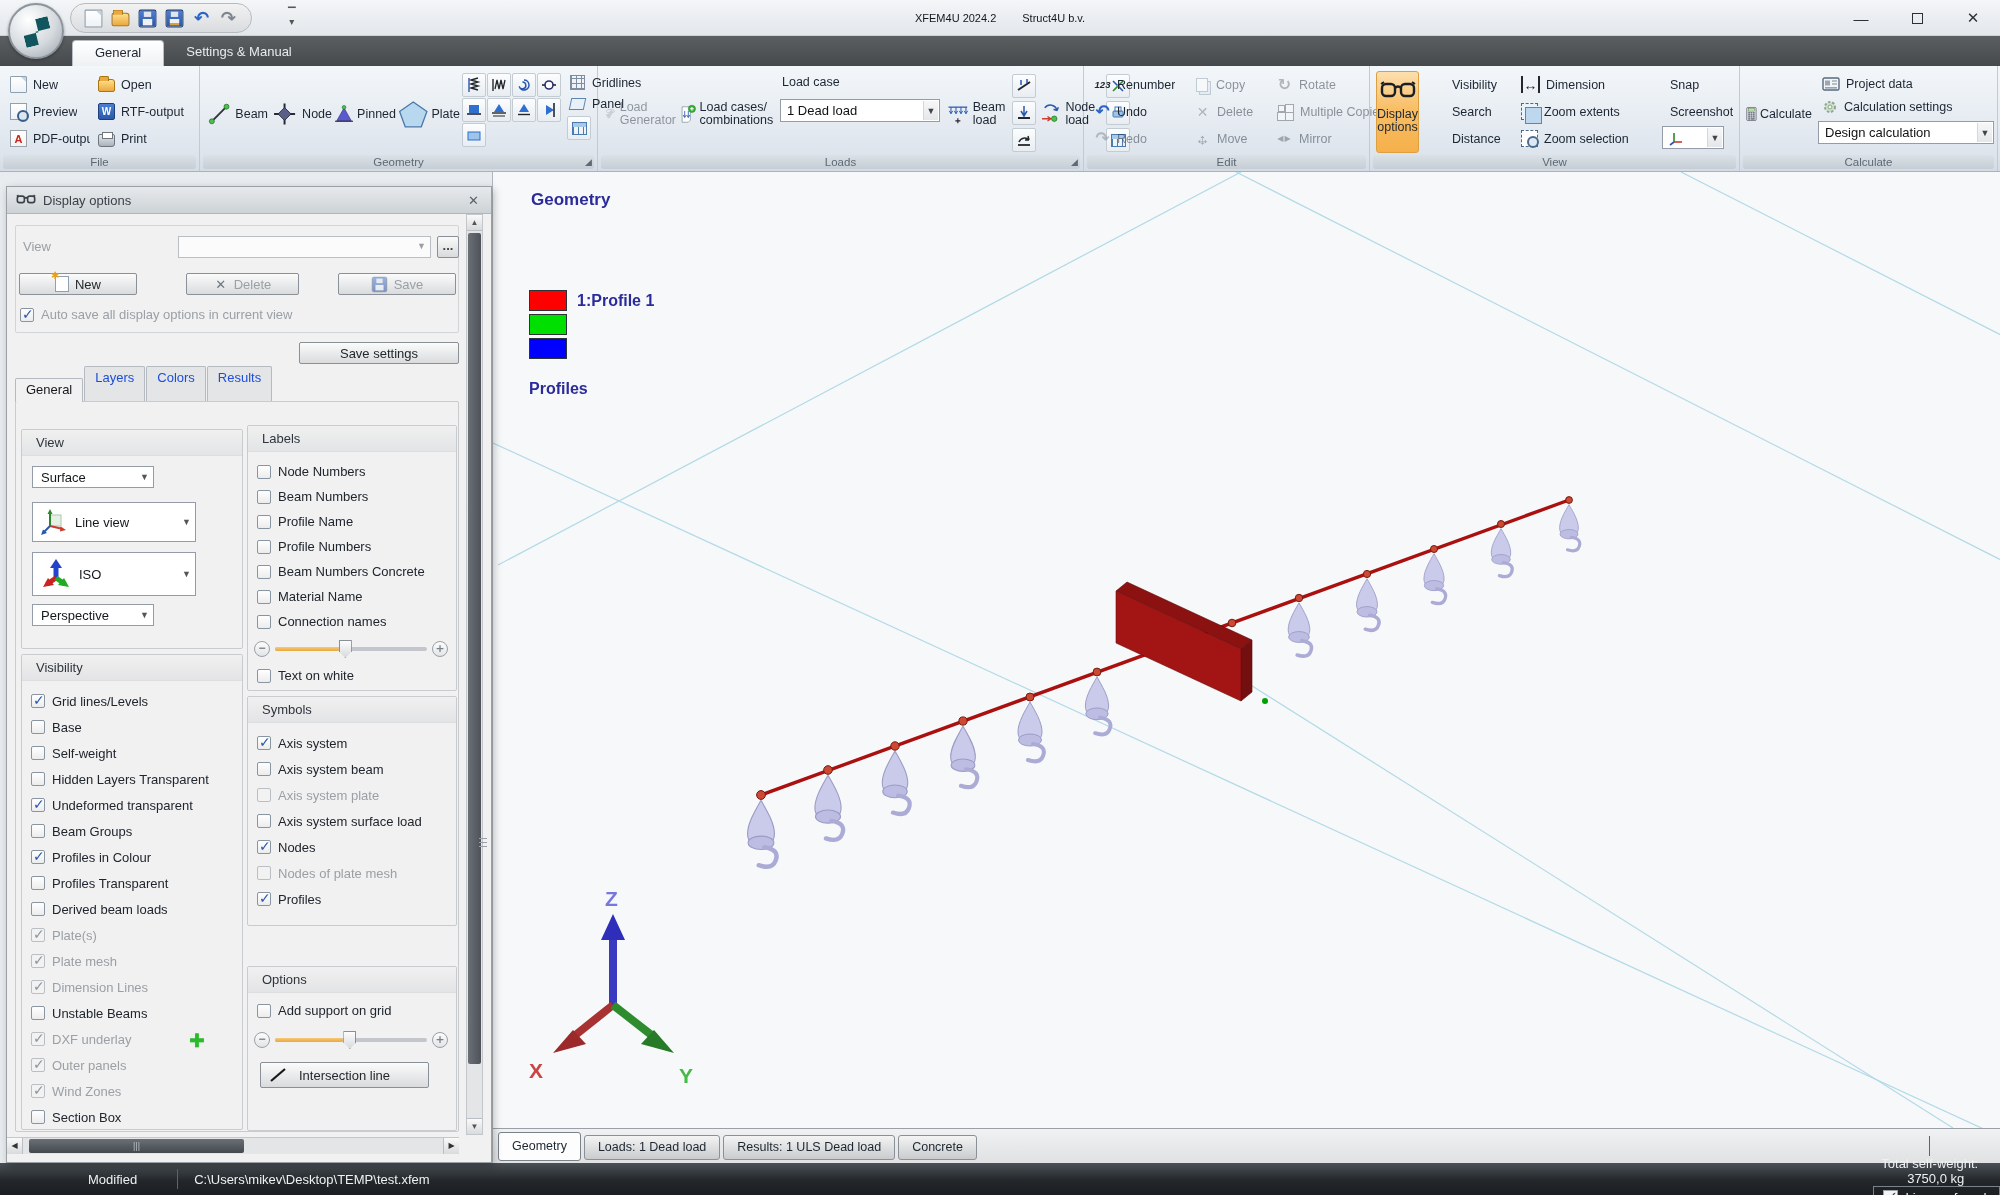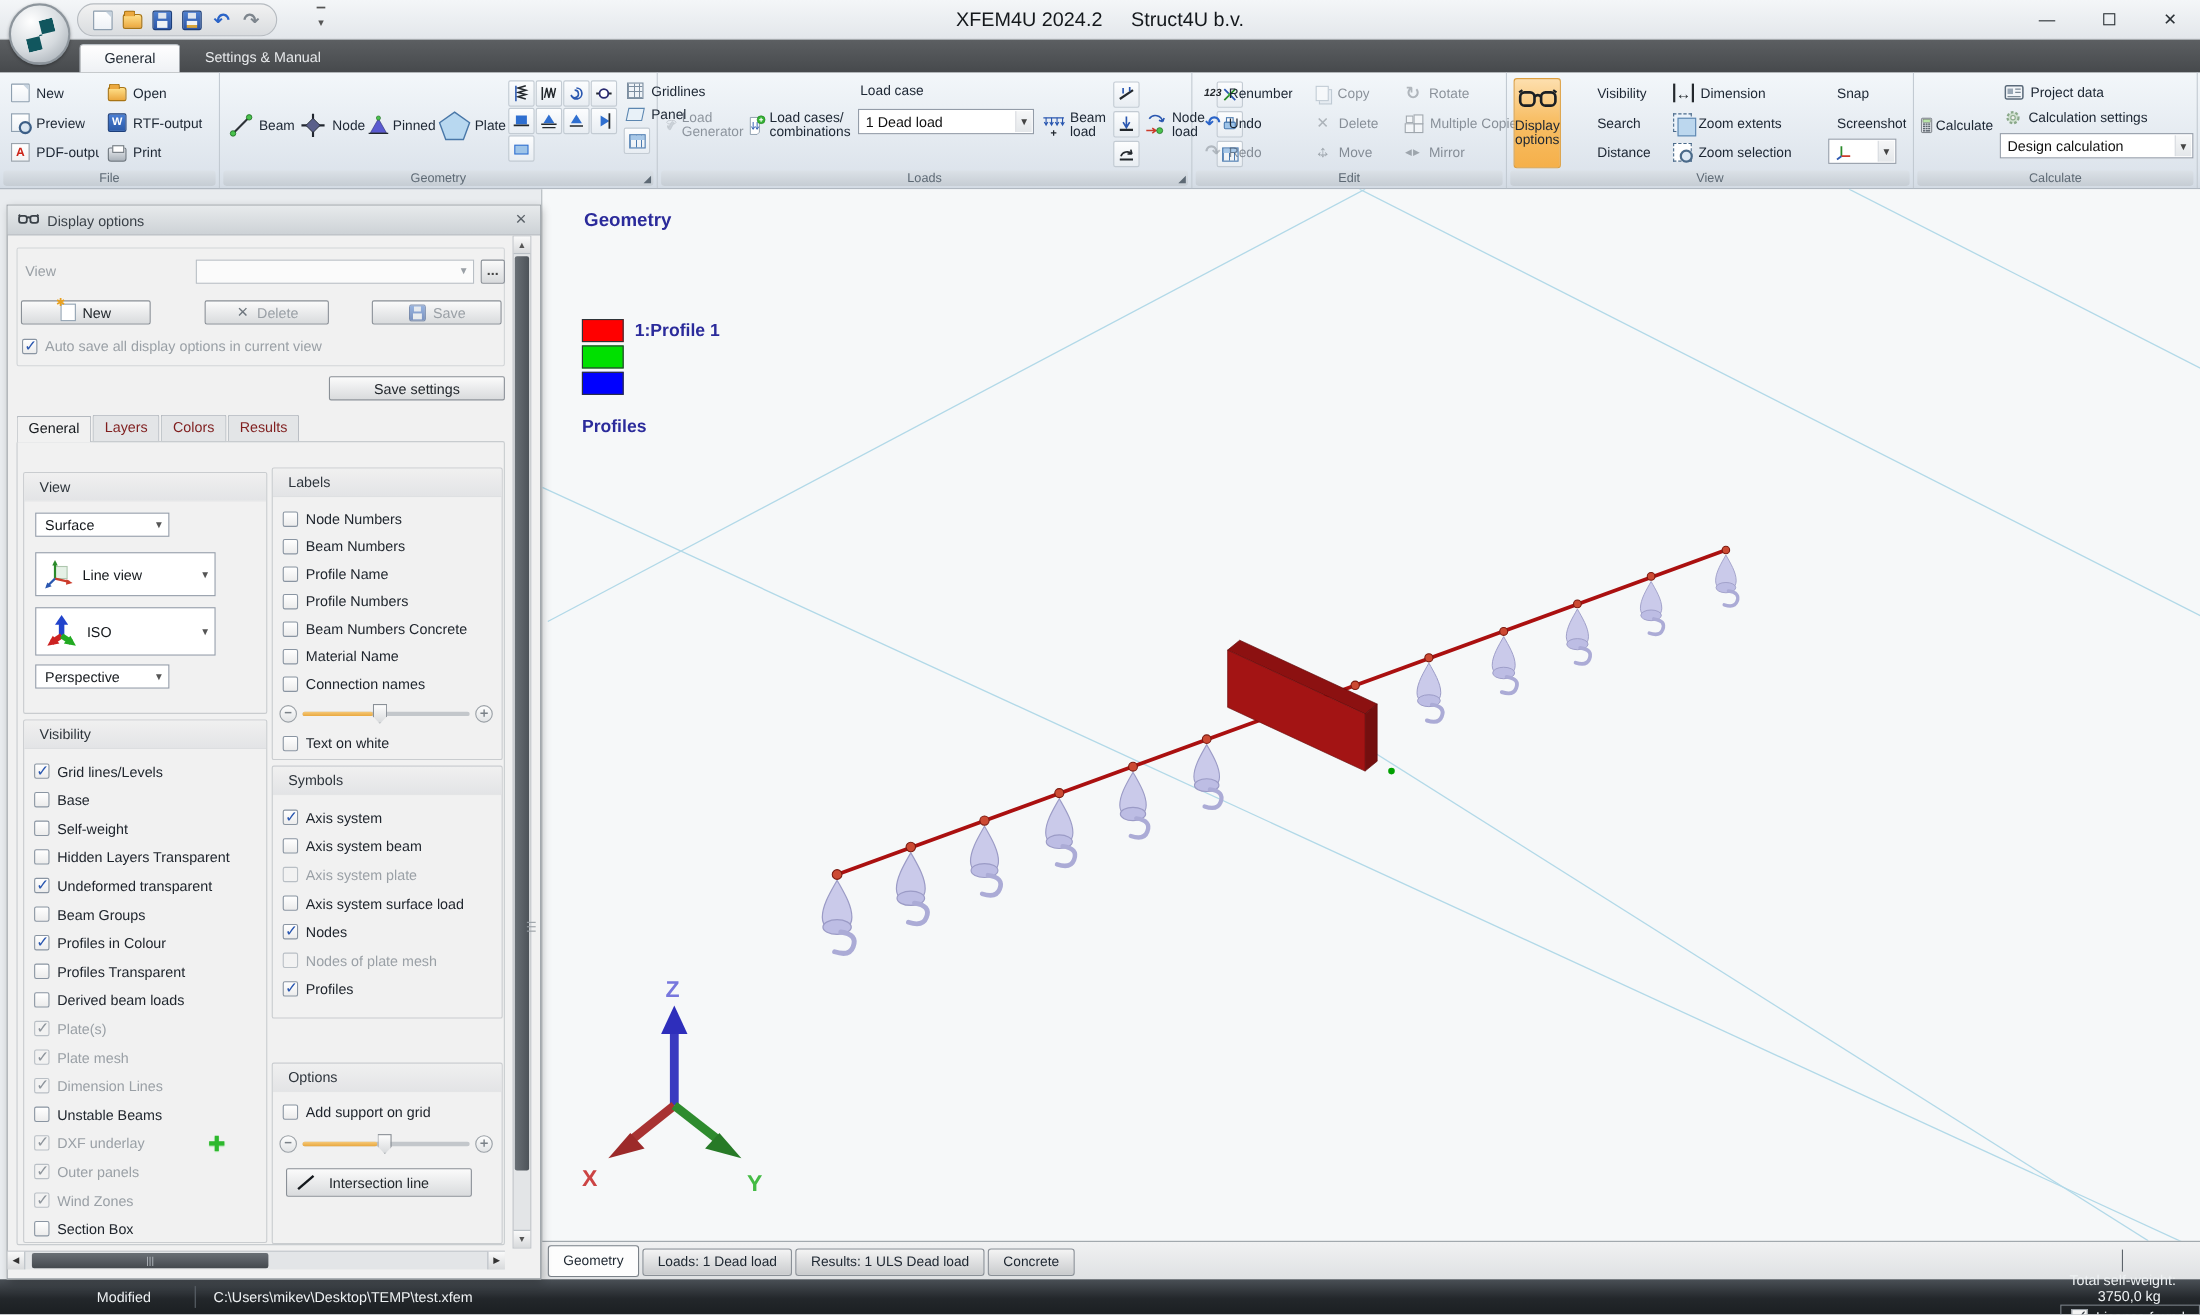--- a/index.html
+++ b/index.html
@@ -14,21 +14,21 @@
   .logo{position:absolute;left:8px;top:3px;width:56px;height:56px;border-radius:50%;z-index:30;
         background:radial-gradient(circle at 35% 28%,#ffffff,#d5dade 55%,#9aa2aa);
         border:2px solid #8d959c;box-shadow:0 1px 3px rgba(0,0,0,.35);}
   .logo::after{content:"";position:absolute;left:13px;top:14px;width:28px;height:26px;background:#11565e;
         clip-path:polygon(0 100%,0 52%,55% 52%,55% 0,100% 0,100% 48%,45% 48%,45% 100%);transform:rotate(-14deg);}
   .qat{position:absolute;left:70px;top:3px;height:30px;display:flex;align-items:center;gap:10px;
        padding:0 14px;background:linear-gradient(#f2f2f2,#d9dcdf);border:1px solid #b6bbc0;border-radius:15px;}
   .qat .micon{transform:scale(1.05);}
   .qat-more{position:absolute;left:288px;top:8px;font-size:10px;color:#555;line-height:9px;text-align:center;}
   .tb-title{position:absolute;left:0;right:0;top:0;height:36px;display:flex;align-items:center;justify-content:center;
-            gap:26px;font-size:18px;color:#14181c;}
+            gap:26px;font-size:11px;color:#14181c;}
   .winbtns{position:absolute;right:14px;top:0;height:36px;display:flex;align-items:center;gap:30px;color:#2b3136;}
   .wb{width:26px;text-align:center;font-size:15px;cursor:default;}
   .wb-max{display:inline-block;width:11px;height:11px;border:1.6px solid #2b3136;}
 
   
   .tabstrip{position:absolute;left:0;top:36px;width:100%;height:30px;
             background:linear-gradient(#5c5f62,#46494c);display:flex;align-items:flex-end;padding-left:72px;}
   .rtab{height:26px;padding:4px 22px 0;font-size:13px;color:#e8eaec;border-radius:4px 4px 0 0;cursor:default;}
   .rtab.active{background:linear-gradient(#ffffff,#eef1f4);color:#1d2630;border:1px solid #b8bec4;border-bottom:none;}
 
@@ -153,21 +153,21 @@
       border-radius:2px;position:relative;}
   .cbrow.checked .cb::before{content:"✓";position:absolute;left:1px;top:-3px;font-size:14px;font-weight:bold;color:#2a57b0;}
   .cbrow.disabled .cb{border-color:#b9bfc5;background:#f2f2f2;}
   .cbrow.disabled.checked .cb::before{color:#8e959c;}
   .cblabel{font-size:13px;color:#20262e;white-space:nowrap;}
   .cbrow.disabled .cblabel{color:#9aa0a6;}
   .cbrow.dim .cblabel{color:#9aa0a6;}
 
   .ptabs{position:absolute;left:8px;top:191px;height:24px;display:flex;align-items:flex-end;}
   .ptab{padding:3px 10px 2px;font-size:13px;border:1px solid #b5bac0;border-bottom:none;background:#e3e5e7;
-        color:#7f1d1d;margin-right:1px;border-radius:2px 2px 0 0;height:25px;}
+        color:#1d4ed8;margin-right:1px;border-radius:2px 2px 0 0;height:36px;}
   .ptab.active{background:#f1f1f1;height:24px;z-index:2;color:#14181c;}
   .tabsheet{position:absolute;left:8px;top:214px;width:444px;height:731px;border:1px solid #c8cccf;border-radius:2px;}
 
   .gbox{position:absolute;border:1px solid #c9cccf;background:#f1f1f1;border-radius:2px;}
   .gbox-h{height:26px;background:linear-gradient(#f0f0f0,#e3e4e6);border-bottom:1px solid #dcdee0;
           display:flex;align-items:center;padding-left:14px;font-size:13px;color:#2e353c;border-radius:2px 2px 0 0;}
   .cblist{padding-top:7px;}
   .cblist.lh26 .cbrow{height:26px;}
   .cblist.lh25 .cbrow{height:25px;}
 

